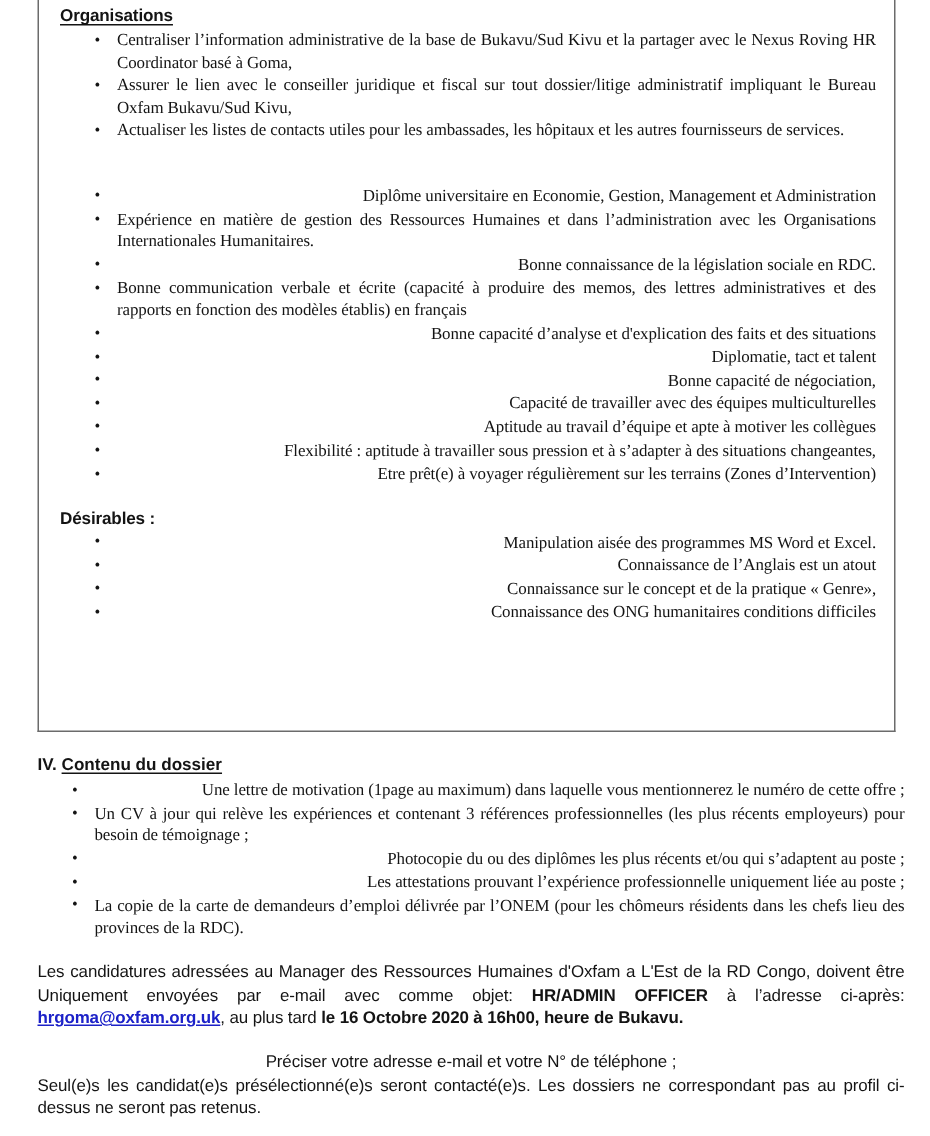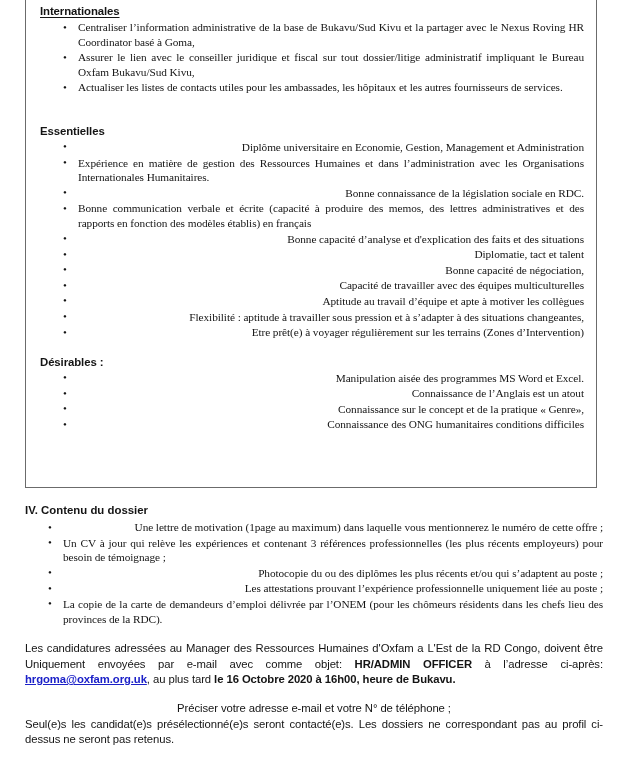--- a/index.html
+++ b/index.html
@@ -79,21 +79,21 @@
     left: 25px;
     top: 503px;
     width: 578px;
   }
   .sec-head {
     font-size: 11.4px;
     font-weight: bold;
     line-height: 15px;
     margin: 0 0 2px 0;
   }
-  .sec-head .u { text-underline-offset: 1.5px; }
+  .sec-head .u { text-decoration: underline; text-underline-offset: 1.5px; }
 
   p.para {
     font-size: 11.3px;
     line-height: 15.4px;
     margin: 0;
     text-align: justify;
     letter-spacing: -0.08px;
   }
   p.para.left { text-align: center; }
   .b { font-weight: bold; }
@@ -103,34 +103,33 @@
     text-underline-offset: 1px;
     margin-top: 40px;
   }
 </style>
 </head>
 <body>
 
 <div class="framed-box">
   <div class="framed-inner">
 
-    <div class="hd u">Internationales</div>
+    <div class="hd u">Organisations</div>
 
     <ul class="bl">
       <li>Centraliser l’information administrative de la base de Bukavu/Sud Kivu et la partager avec le Nexus Roving HR Coordinator basé à Goma,</li>
       <li>Assurer le lien avec le conseiller juridique et fiscal sur tout dossier/litige administratif impliquant le Bureau Oxfam Bukavu/Sud Kivu,</li>
       <li>Actualiser les listes de contacts utiles pour les ambassades, les hôpitaux et les autres fournisseurs de services.</li>
     </ul>
 
     <div class="spacer-md"></div>
 
 
     <div class="spacer-md"></div>
 
-    <div class="hd">Essentielles</div>
 
     <ul class="bl">
       <li class="nojust">Diplôme universitaire en Economie, Gestion, Management et Administration</li>
       <li>Expérience en matière de gestion des Ressources Humaines et dans l’administration avec les Organisations Internationales Humanitaires.</li>
       <li class="nojust">Bonne connaissance de la législation sociale en RDC.</li>
       <li>Bonne communication verbale et écrite (capacité à produire des memos, des lettres administratives et des rapports en fonction des modèles établis) en français</li>
       <li class="nojust">Bonne capacité d’analyse et d'explication des faits et des situations</li>
       <li class="nojust">Diplomatie, tact et talent</li>
       <li class="nojust">Bonne capacité de négociation,</li>
       <li class="nojust">Capacité de travailler avec des équipes multiculturelles</li>

